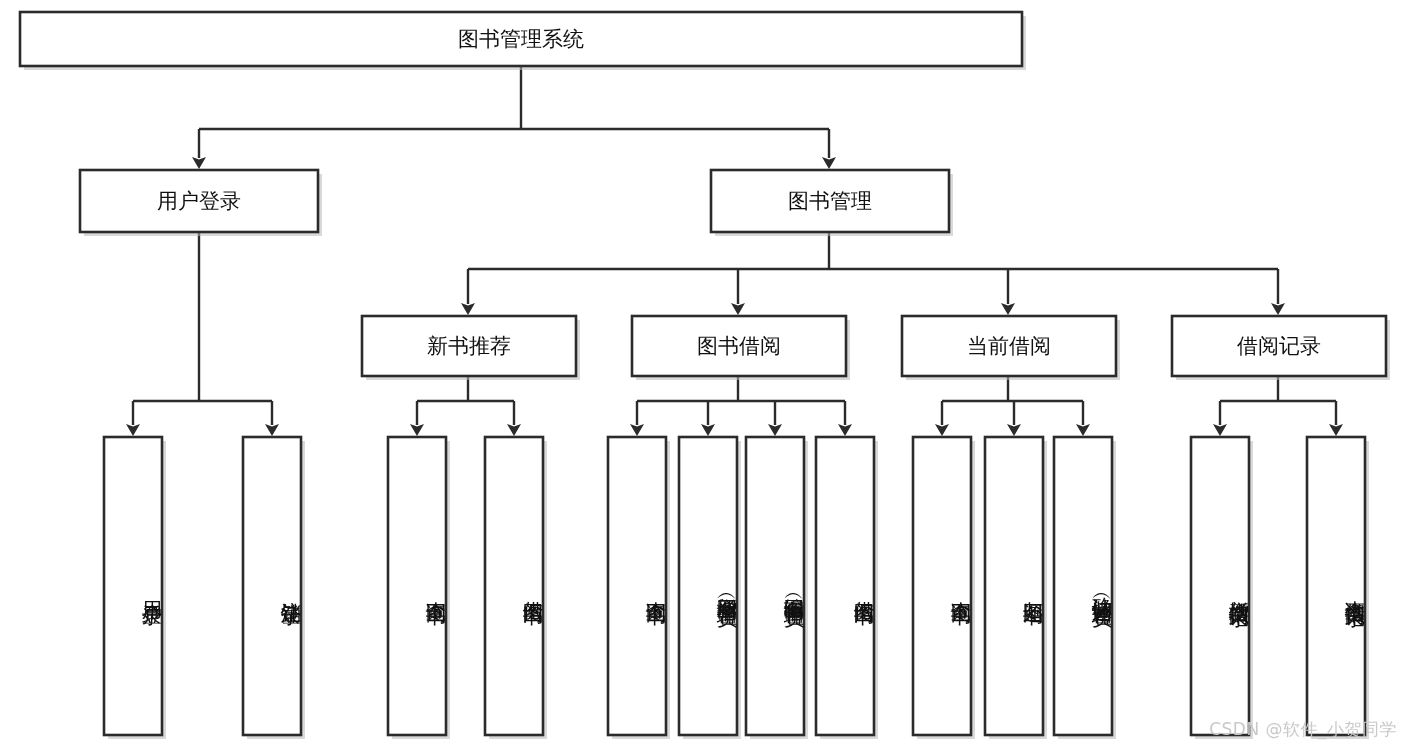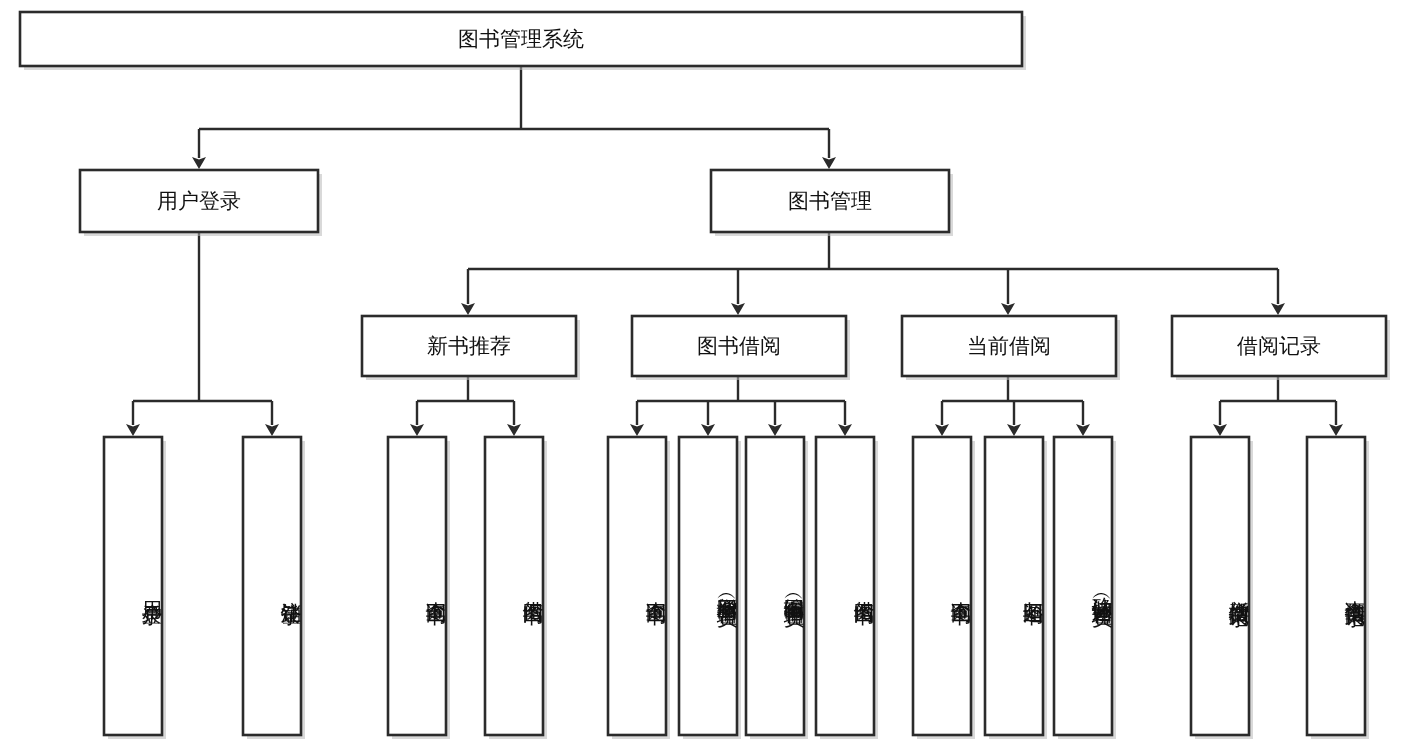--- a/index.html
+++ b/index.html
@@ -245,14 +245,15 @@
       <div class="leaf-label" style="left: 679px; top: 445px; width: 58px; height: 286px;">新增图书（管理员）</div>
       <div class="leaf-label" style="left: 746px; top: 445px; width: 58px; height: 286px;">编辑图书（管理员）</div>
       <div class="leaf-label" style="left: 816px; top: 445px; width: 58px; height: 286px;">借阅图书</div>
       <div class="leaf-label" style="left: 913px; top: 445px; width: 58px; height: 286px;">查询图书</div>
       <div class="leaf-label" style="left: 985px; top: 445px; width: 58px; height: 286px;">归还图书</div>
       <div class="leaf-label" style="left: 1054px; top: 445px; width: 58px; height: 286px;">确认归还（管理员）</div>
       <div class="leaf-label" style="left: 1191px; top: 445px; width: 58px; height: 286px;">新增借阅记录</div>
       <div class="leaf-label" style="left: 1307px; top: 445px; width: 58px; height: 286px;">查询借阅记录</div>
     </div>
 
+  <div id="watermark">CSDN @软件_小贺同学</div>
 
 </div>
 
 </body></html>

